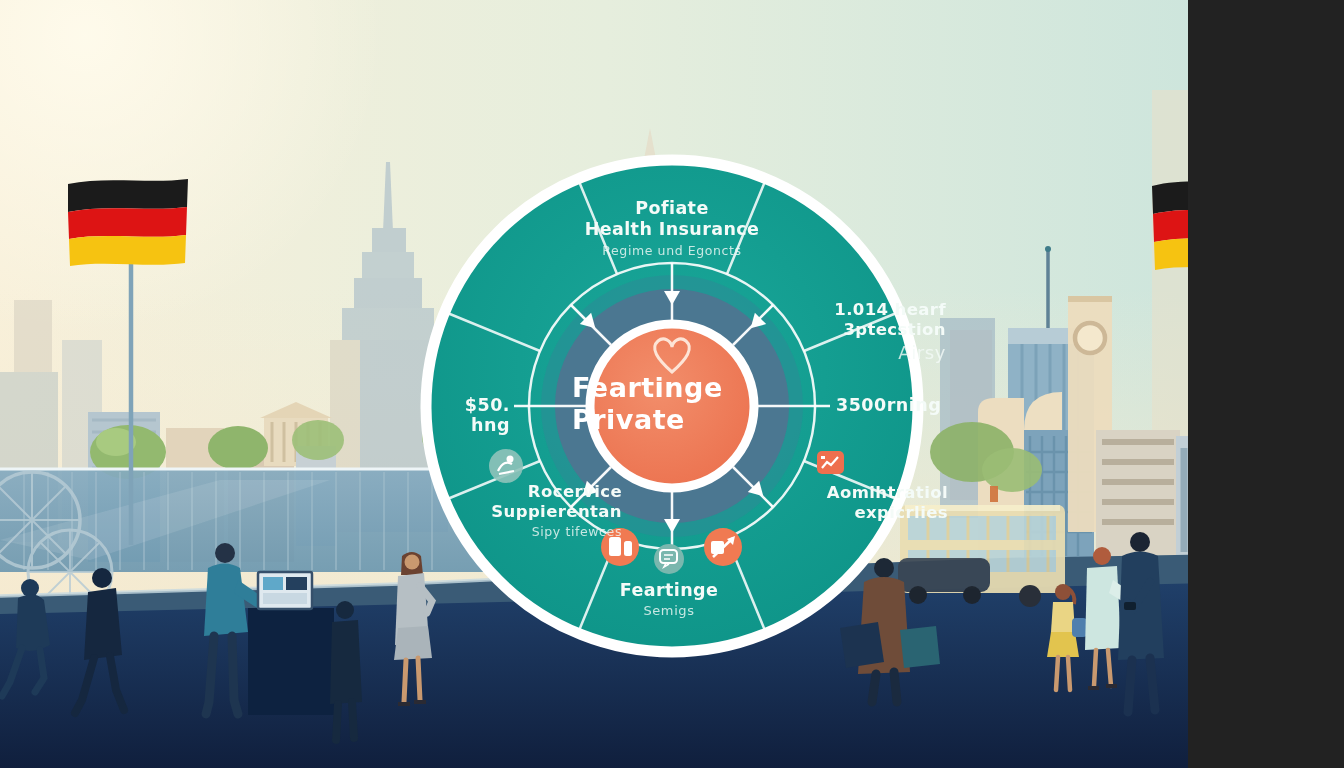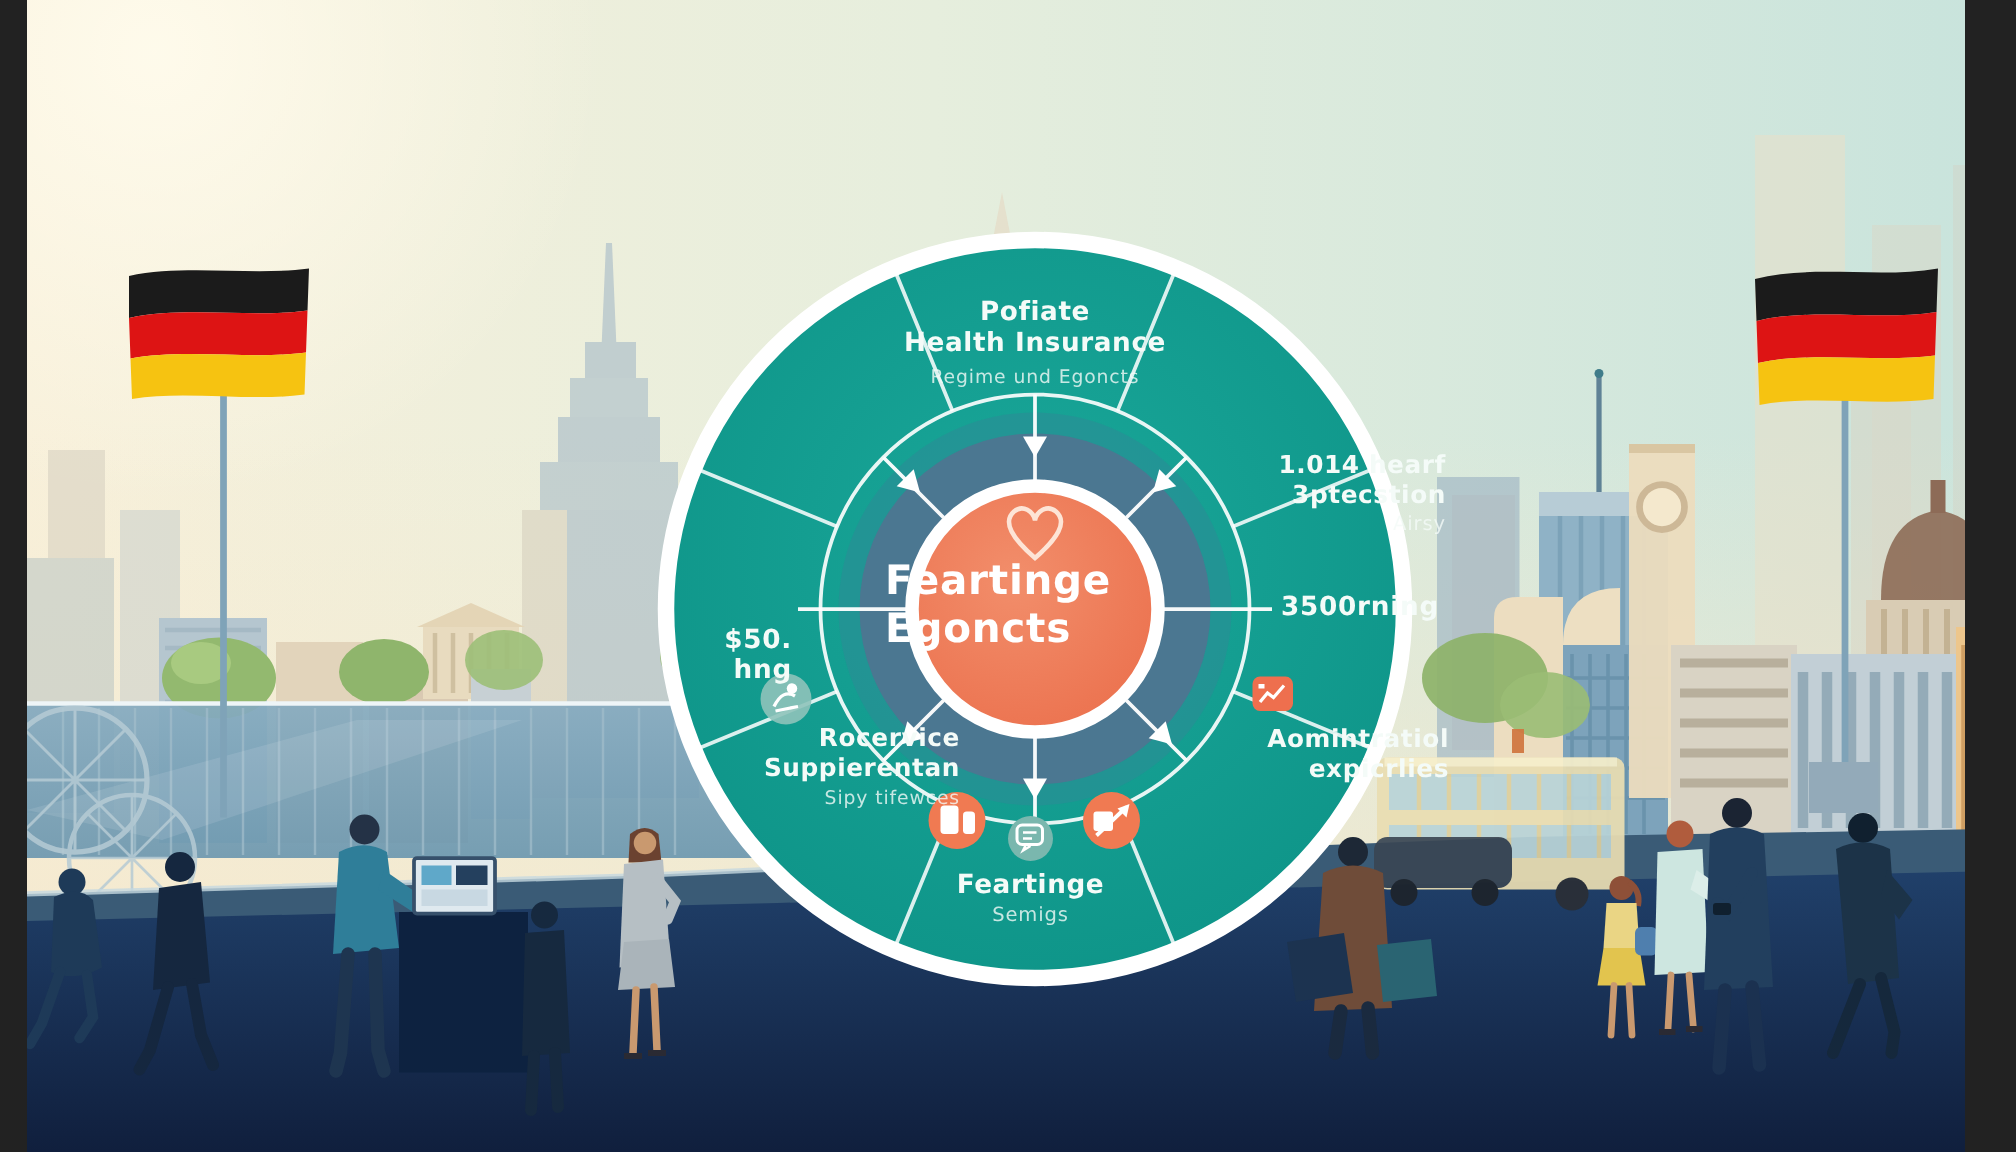--- a/index.html
+++ b/index.html
@@ -1,17 +1,17 @@
 <!DOCTYPE html>
 <html><head>
 <meta charset="utf-8">
 <style>
   html,body{margin:0;padding:0;background:#222;}
-  .stage{position:relative;width:1292px;height:768px;overflow:hidden;
-         font-family:"DejaVu Sans",sans-serif;background:#15803d;margin-left:18px;}
+  .stage{position:relative;width:1188px;height:768px;overflow:hidden;
+         font-family:"DejaVu Sans",sans-serif;background:#15803d;}
   .stage svg{position:absolute;left:0;top:0;}
   .lbl{position:absolute;color:#f4fbf8;text-align:center;line-height:1.22;
        letter-spacing:.4px;pointer-events:none;}
   .lbl .l1,.lbl .l2{font-size:17.5px;font-weight:bold;}
   .lbl .l3{font-size:12.5px;font-weight:normal;opacity:.8;margin-top:2px;letter-spacing:.6px;}
   .lbl.left-align{text-align:right;}
   .val{position:absolute;color:#f4fbf8;font-size:17.5px;font-weight:bold;letter-spacing:.5px;}
   .center-lbl{position:absolute;left:572px;top:372px;width:200px;
               color:#ffffff;font-size:27px;font-weight:bold;line-height:1.18;letter-spacing:.5px;}
 </style>
@@ -319,21 +319,21 @@
   </g>
 </svg>
 
 <div class="lbl" style="left:552px;top:198px;width:240px;">
   <div class="l1">Pofiate</div>
   <div class="l2">Health Insurance</div>
   <div class="l3">Regime und Egoncts</div>
 </div>
 
 
-<div class="val" style="left:438px;top:417px;width:72px;text-align:right;">$50. hng</div>
+<div class="val" style="left:438px;top:395px;width:72px;text-align:right;">$50. hng</div>
 
 <div class="lbl left-align" style="left:462px;top:482px;width:160px;">
   <div class="l1" style="font-size:16.5px">Rocervice</div>
   <div class="l2" style="font-size:16.5px">Suppierentan</div>
   <div class="l3">Sipy tifewces</div>
 </div>
 
 <div class="lbl" style="left:589px;top:580px;width:160px;">
   <div class="l1">Feartinge</div>
   <div class="l3" style="font-size:13px">Semigs</div>
@@ -342,21 +342,21 @@
 <div class="lbl left-align" style="left:798px;top:483px;width:150px;">
   <div class="l1" style="font-size:16.5px">Aomihtratiol</div>
   <div class="l2" style="font-size:16.5px">expicrlies</div>
 </div>
 
 <div class="val" style="left:836px;top:395px;">3500rning</div>
 
 <div class="lbl left-align" style="left:806px;top:300px;width:140px;">
   <div class="l1" style="font-size:16.5px">1.014 hearf</div>
   <div class="l2" style="font-size:16.5px;padding-left:6px">3ptecstion</div>
-  <div class="l3" style="font-size:13px">Airsy</div>
+  <div class="l3" style="font-size:18px">Airsy</div>
 </div>
 
 <div class="center-lbl">
   <div>Feartinge</div>
-  <div>Egoncts</div>
+  <div>Private</div>
 </div>
 
 </div>
 
 </body></html>

